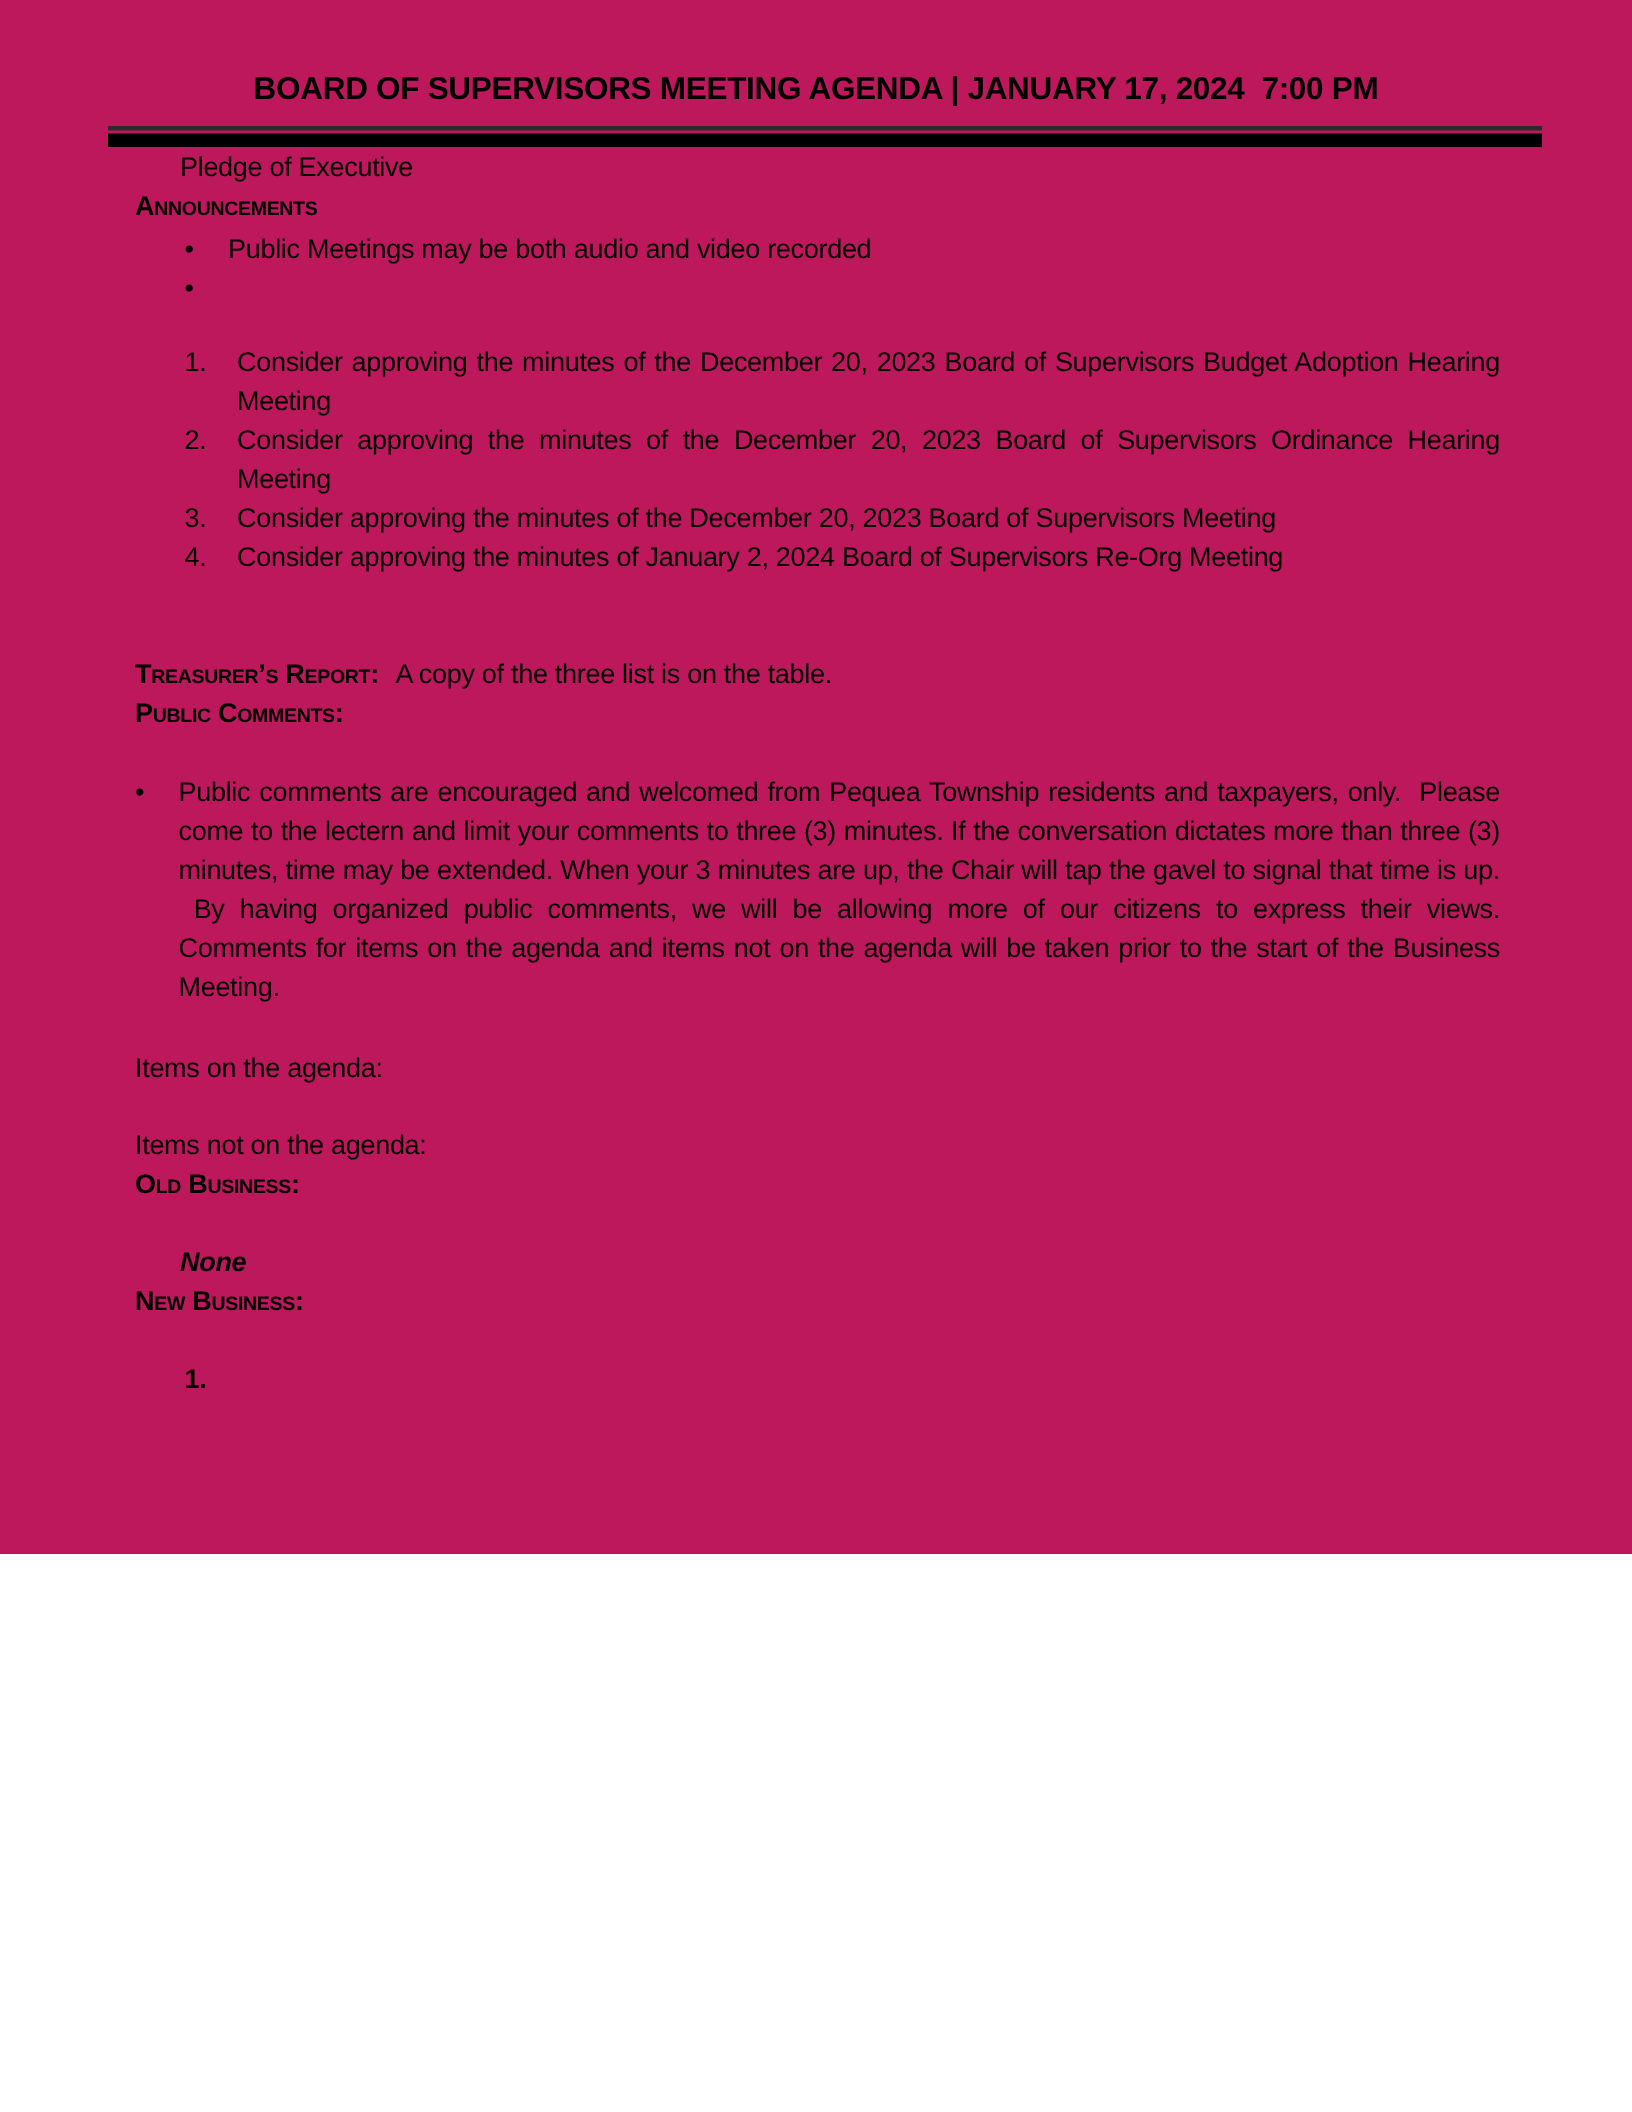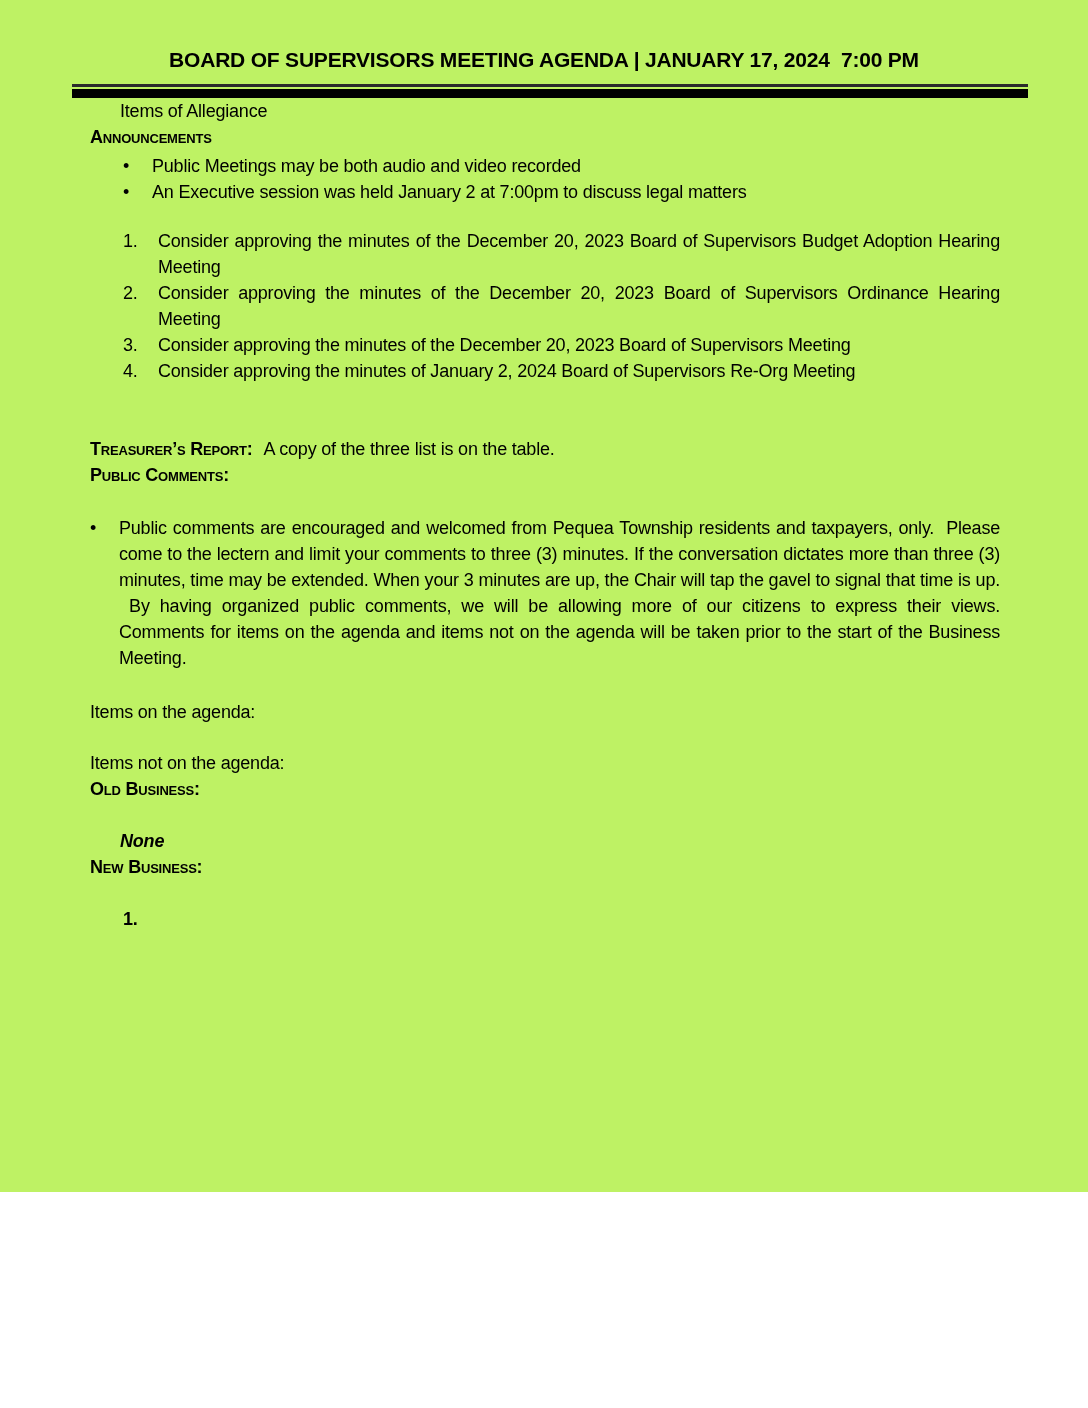--- a/index.html
+++ b/index.html
@@ -1,20 +1,20 @@
 <!DOCTYPE html>
 <html><head>
 <meta charset="utf-8">
 <style>
   html, body { margin:0; padding:0; background:#ffffff; }
   .page {
     position: relative;
     width: 1088px;
-    height: 1192px;
-    background: #bef264;
+    height: 1036px;
+    background: #be185d;
     color: #000000;
     font-family: "Liberation Sans", "DejaVu Sans", sans-serif;
     font-size: 18px;
     line-height: 26px;
     letter-spacing: -0.2px;
     overflow: hidden;
   }
   .header-title {
     padding-top: 46px;
     text-align: center;
@@ -85,31 +85,30 @@
   <div class="header-title">BOARD OF SUPERVISORS MEETING AGENDA | JANUARY 17, 2024 &nbsp;7:00 PM</div>
 
   <div class="rule">
     <div class="rule-thin"></div>
     <div class="rule-gap"></div>
     <div class="rule-thick"></div>
   </div>
 
   <div class="content">
 
-    <p class="indent1">Items of Allegiance</p>
+    <p class="indent1">Pledge of Executive</p>
 
     <h2 class="sc mt-ann">Announcements</h2>
     <ul class="blist">
       <li class="bitem">
         <span class="bullet">•</span>
         <span>Public Meetings may be both audio and video recorded</span>
       </li>
       <li class="bitem">
         <span class="bullet">•</span>
-        <span>An Executive session was held January 2 at 7:00pm to discuss legal matters</span>
       </li>
     </ul>
 
     <div class="olist">
       <div class="nitem">
         <span class="num">1.</span>
         <span class="ntext">Consider approving the minutes of the December 20, 2023 Board of Supervisors Budget Adoption Hearing Meeting</span>
       </div>
       <div class="nitem">
         <span class="num">2.</span>

